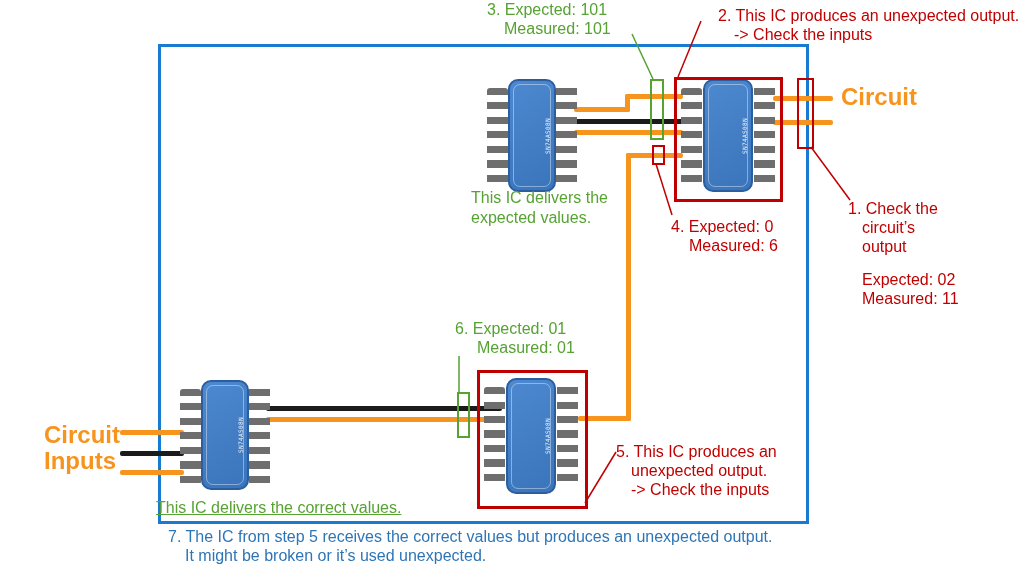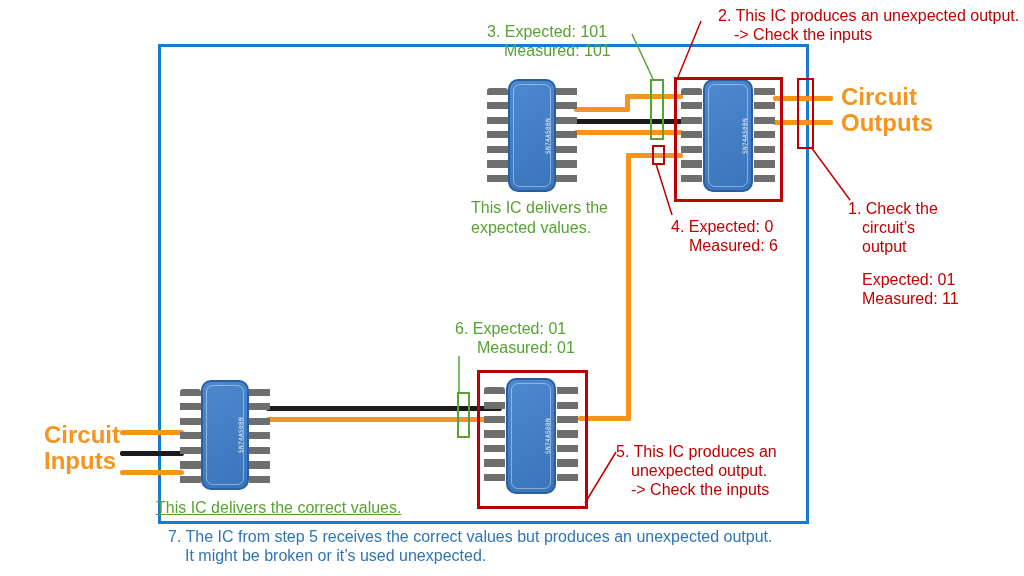--- a/index.html
+++ b/index.html
@@ -119,44 +119,43 @@
     <line x1="585" y1="503" x2="616" y2="452" stroke="#c00000" stroke-width="1.5"></line>
     <line x1="459" y1="356" x2="459" y2="392" stroke="#56a232" stroke-width="1.5"></line>
   </svg>
 
   <div class="txt orange-t" style="left:44px;top:422px;">
     <div>Circuit</div>
     <div>Inputs</div>
   </div>
   <div class="txt orange-t" style="left:841px;top:84px;">
     <div>Circuit</div>
-    <div>Outputs</div>
   </div>
 
-  <div class="txt green-t" style="left:471px;top:198px;line-height:20px;">
+  <div class="txt green-t" style="left:471px;top:188px;line-height:20px;">
     <div>This IC delivers the</div>
     <div>expected values.</div>
   </div>
   <div class="txt green-t" style="left:156px;top:498px;text-decoration:underline;">This IC delivers the correct values.</div>
 
-  <div class="txt green-t" style="left:487px;top:22px;">
+  <div class="txt green-t" style="left:487px;top:0;">
     <div>3. Expected: 101</div>
     <div style="padding-left:17px;">Measured: 101</div>
   </div>
 
   <div class="txt red-t" style="left:707px;top:6px;margin-left:11px;">
     <div>2. This IC produces an unexpected output.</div>
     <div style="padding-left:16px;">-&gt; Check the inputs</div>
   </div>
 
   <div class="txt red-t" style="left:848px;top:199px;">
     <div>1. Check the</div>
     <div style="padding-left:14px;">circuit’s</div>
     <div style="padding-left:14px;">output</div>
-    <div style="padding-left:14px;margin-top:14px;">Expected: 01</div>
+    <div style="padding-left:14px;margin-top:14px;">Expected: 02</div>
     <div style="padding-left:14px;">Measured: 11</div>
   </div>
 
   <div class="txt red-t" style="left:671px;top:217px;">
     <div>4. Expected: 0</div>
     <div style="padding-left:18px;">Measured: 6</div>
   </div>
 
   <div class="txt green-t" style="left:455px;top:319px;">
     <div>6. Expected: 01</div>

